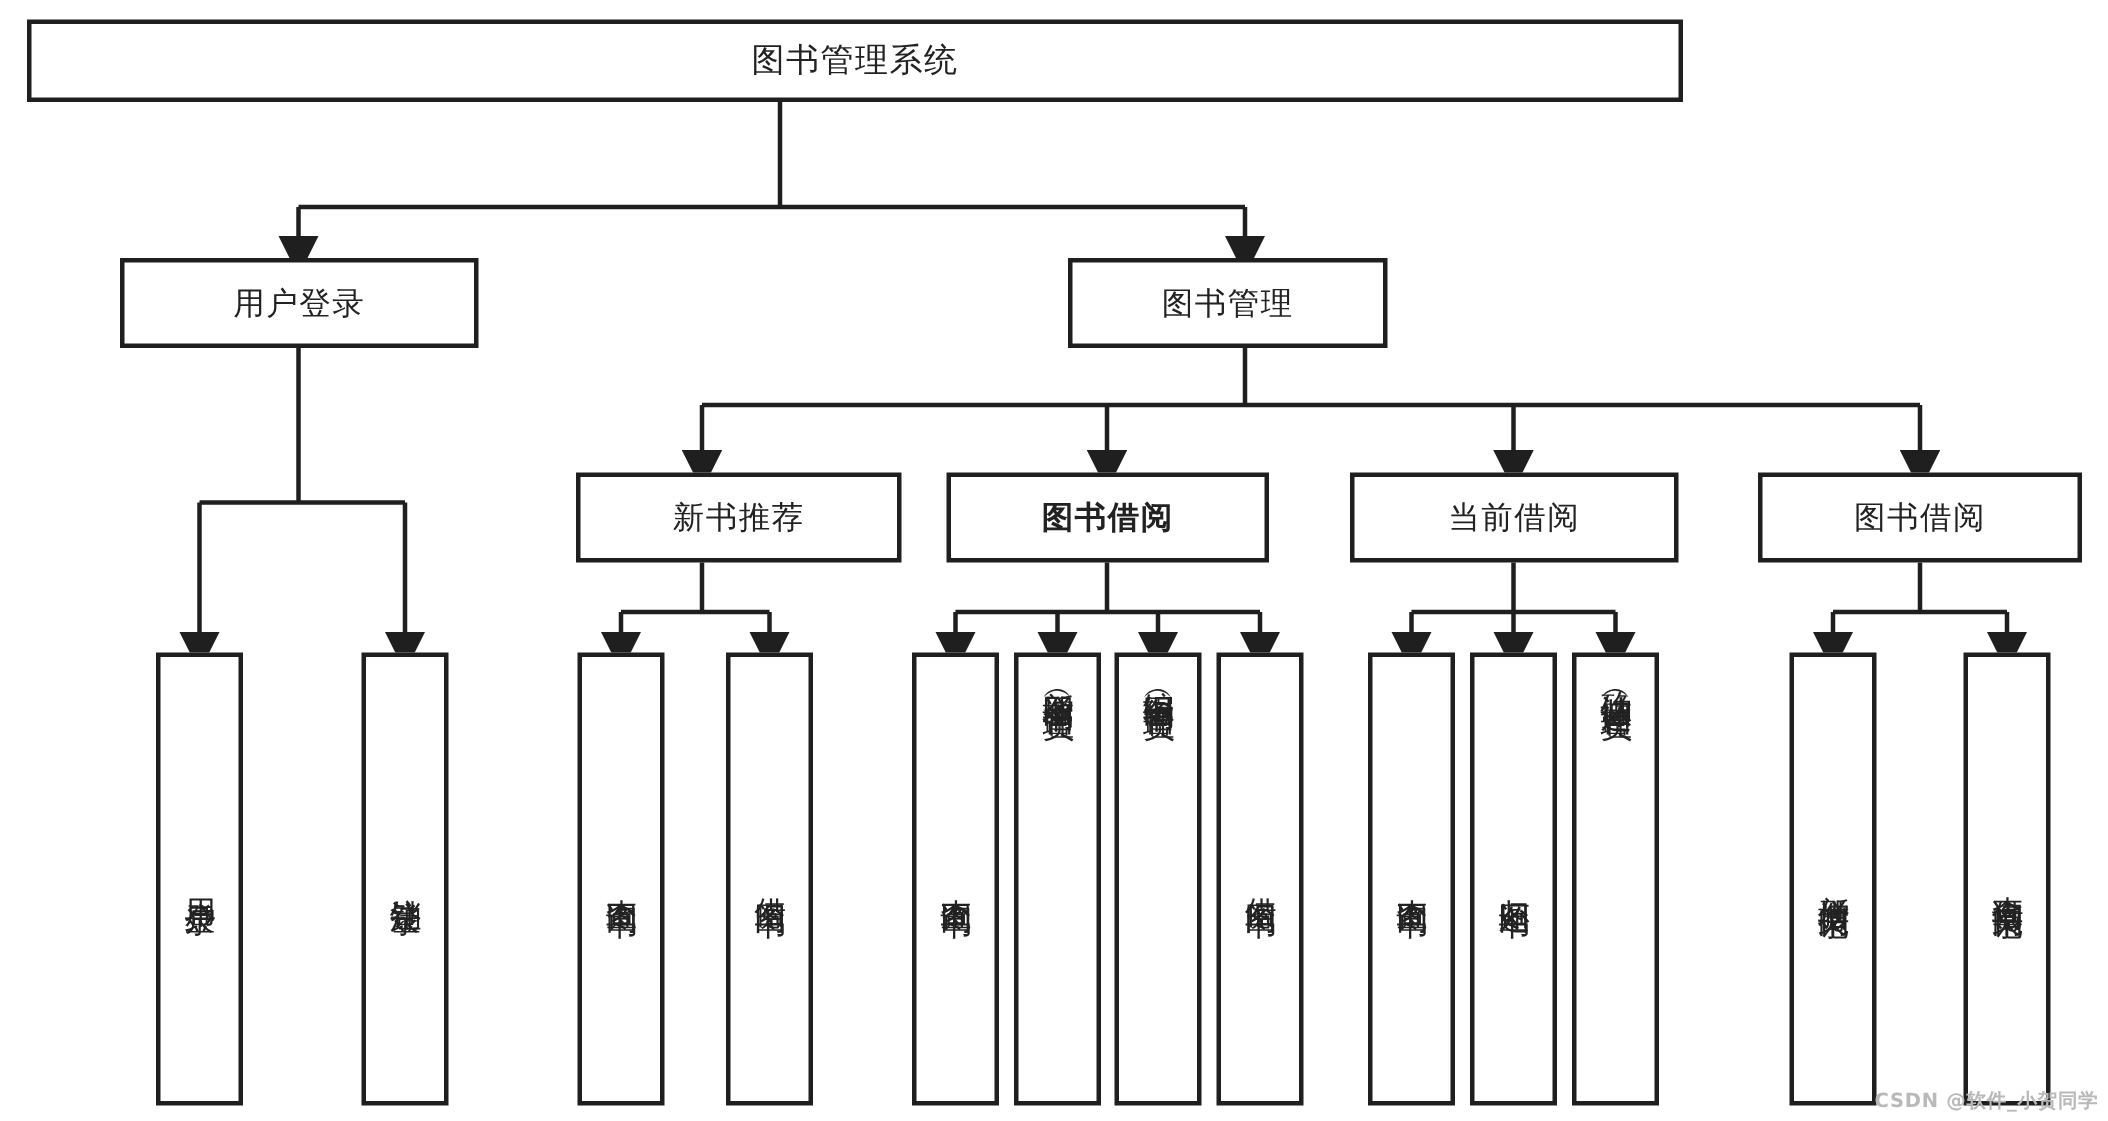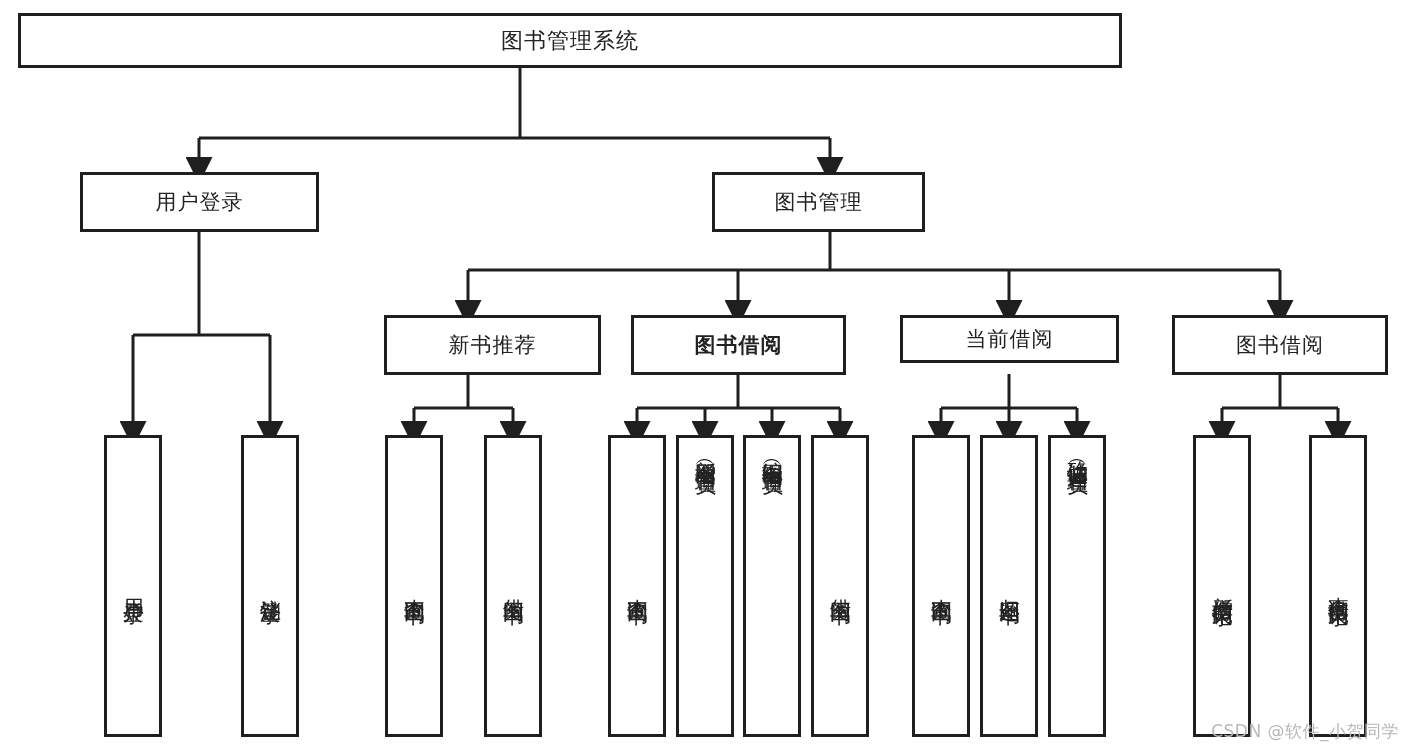--- a/index.html
+++ b/index.html
@@ -43,24 +43,25 @@
     letter-spacing:2px;
     white-space:nowrap;
     text-align:center;
   }
   .leaf{align-items:flex-start;padding-top:6px;}
   .leaf.center-v{align-items:center;padding-top:0;}
 
   #watermark{
     position:absolute;
     right:6px;bottom:4px;
-    font-size:17px;
+    font-size:13px;
     color:#b9b9b9;
     letter-spacing:0.5px;
     white-space:nowrap;
+    font-weight:bold;
   }
 </style>
 </head>
 <body>
 
 <div id="canvas">
 
   <svg id="wires" viewBox="0 0 1405 747" xmlns="http://www.w3.org/2000/svg">
     <defs>
       <marker id="arw" markerWidth="9" markerHeight="9" refX="1" refY="4.5" orient="auto" markerUnits="strokeWidth">
@@ -124,21 +125,21 @@
   </div>
 
   <div class="box lvl3" style="left:360px;top:315px;width:217px;height:60px;margin-left:24px;">
     <span class="lbl">新书推荐</span>
   </div>
 
   <div class="box lvl3" style="left:631px;top:315px;width:215px;height:60px;font-weight:bold;">
     <span class="lbl">图书借阅</span>
   </div>
 
-  <div class="box lvl3" style="left:900px;top:315px;width:219px;height:48px;">
+  <div class="box lvl3" style="left:900px;top:315px;width:219px;height:60px;">
     <span class="lbl">当前借阅</span>
   </div>
 
   <div class="box lvl3" style="left:1172px;top:315px;width:216px;height:60px;">
     <span class="lbl">图书借阅</span>
   </div>
 
   <div class="box leaf center-v" style="left:104px;top:435px;width:58px;height:302px;">
     <span class="vlbl">用户登录</span>
   </div>

